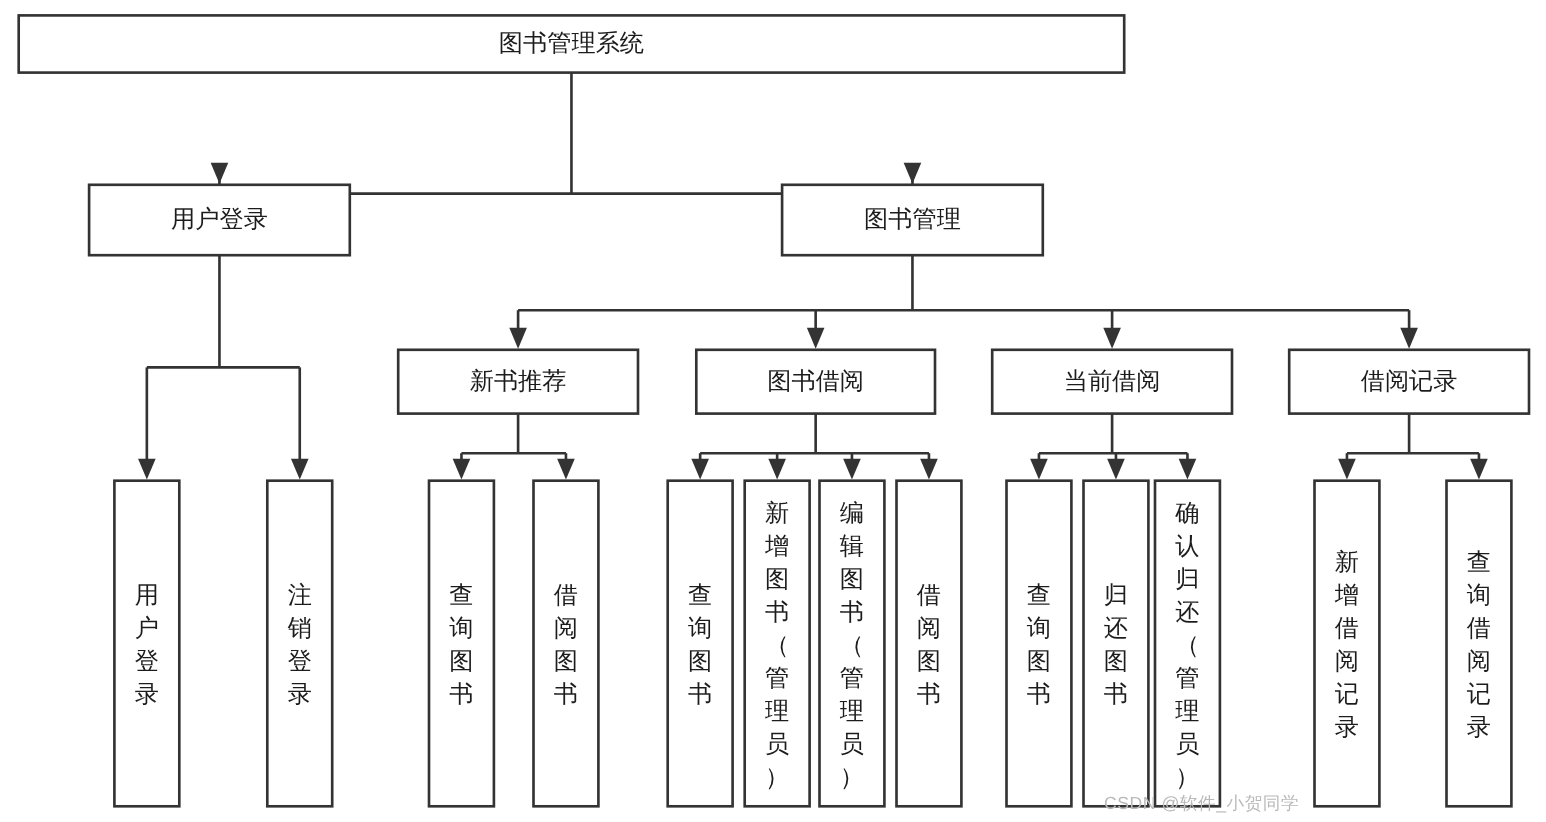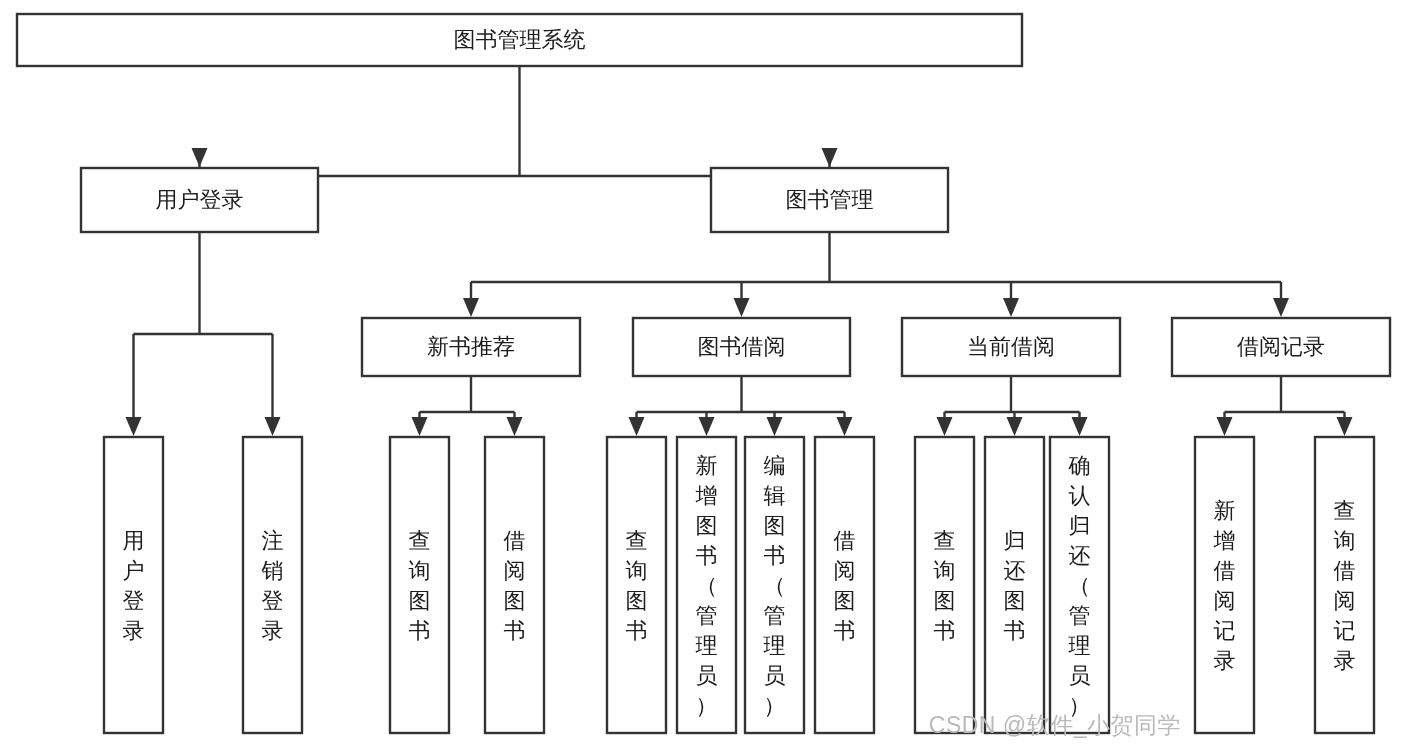--- a/index.html
+++ b/index.html
@@ -52,21 +52,21 @@
     font-family: "Liberation Sans", "DejaVu Sans", sans-serif;
     font-size: 22px;
     fill: #1c1c1c;
     text-anchor: middle;
   }
   .watermark {
     position: absolute;
     right: 10px;
     bottom: 6px;
     font-family: "Liberation Sans", "DejaVu Sans", sans-serif;
-    font-size: 23px;
+    font-size: 16px;
     color: #b9b9b9;
     letter-spacing: 0.5px;
     white-space: nowrap;
     pointer-events: none;
   }
 </style>
 </head>
 <body>
 
 <div id="diagram-root">

